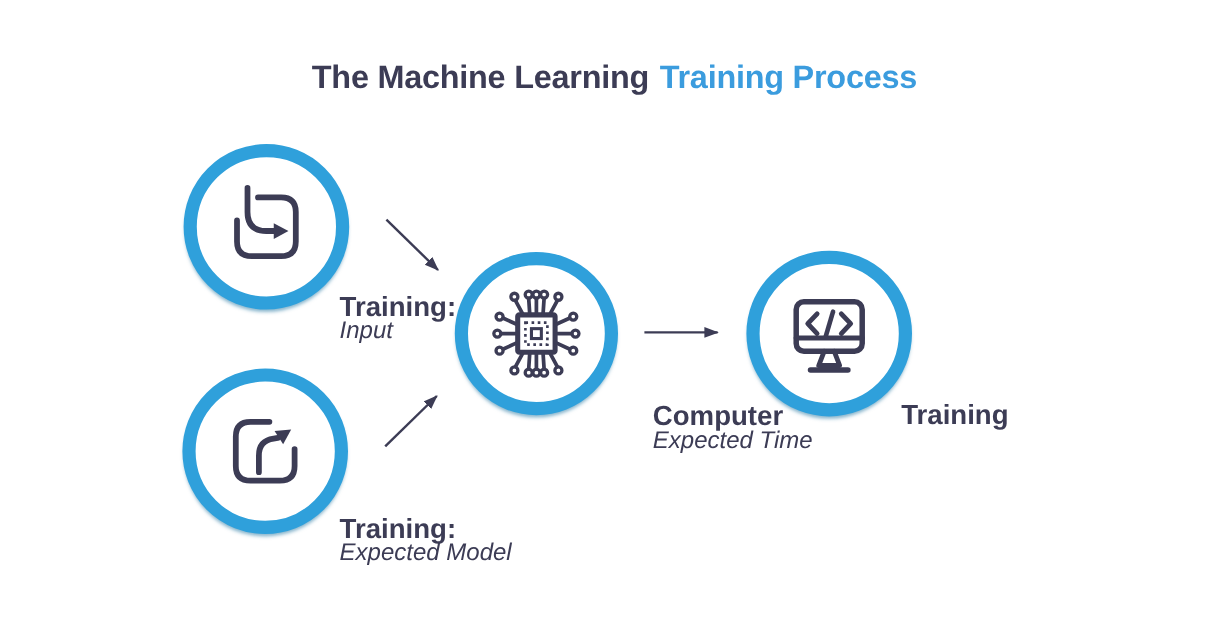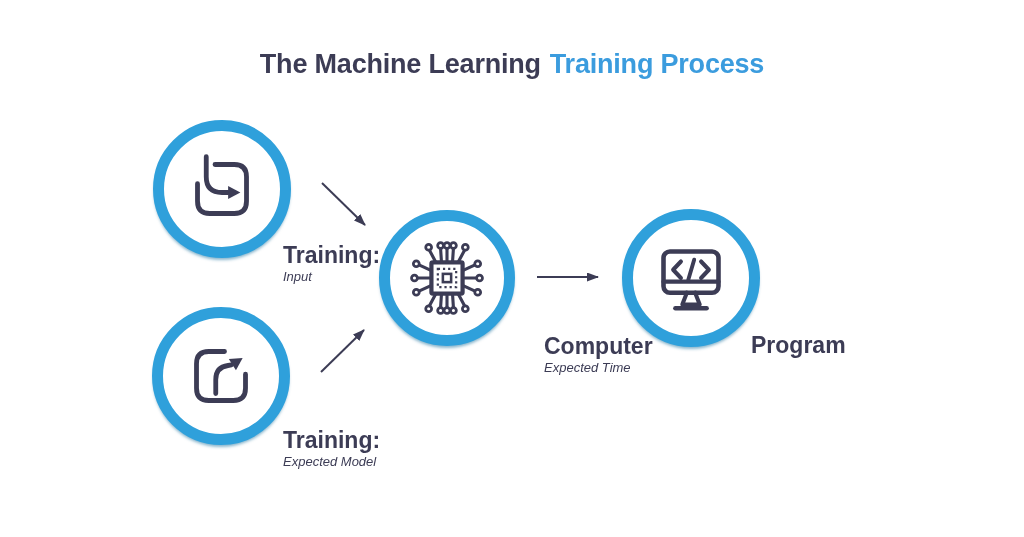--- a/index.html
+++ b/index.html
@@ -21,21 +21,21 @@
   .c-input  {left:153px;top:120px;width:138px;height:138px;}
   .c-output {left:152px;top:307px;width:138px;height:138px;}
   .c-cpu    {left:379px;top:210px;width:136px;height:136px;}
   .c-monitor{left:622px;top:209px;width:138px;height:138px;}
   .node-label{position:absolute;line-height:21px;white-space:nowrap;}
   .l-input  {left:283px;top:245px;}
   .l-output {left:283px;top:430px;}
   .l-cpu    {left:508px;top:336px;margin-left:36px;}
   .l-monitor{left:751px;top:335px;}
   .lbl-bold{font-weight:bold;font-size:23px;}
-  .lbl-italic{font-style:italic;font-size:13px;}
+  .lbl-italic{font-style:italic;font-size:20px;}
   .arrow-layer{position:absolute;left:0;top:0;width:1024px;height:537px;pointer-events:none;}
   svg.icon{display:block;}
 </style>
 </head>
 <body>
 
 <div class="canvas">
 
   <h1 class="title" style="margin:0;">
     <span style="color:#3C3C55;">The Machine Learning</span><span class="accent" style="color:#3B9CDE;">Training Process</span>
@@ -150,16 +150,16 @@
 
       <path d="M37 30 L28.5 39 L37 48" stroke-width="4.4"></path>
       <path d="M59 30 L67.5 39 L59 48" stroke-width="4.4"></path>
       <line x1="51.5" y1="28" x2="45" y2="50" stroke-width="4.2"></line>
 
       <path d="M43.5 64 L38.5 77 L57.5 77 L52.5 64" stroke-width="4.4"></path>
       <line x1="31" y1="81" x2="65" y2="81" stroke-width="5"></line>
     </svg>
   </div>
   <div class="node-label l-monitor">
-    <div class="lbl-bold">Program</div>
+    <div class="lbl-bold">Training</div>
   </div>
 
 </div>
 
 </body></html>

